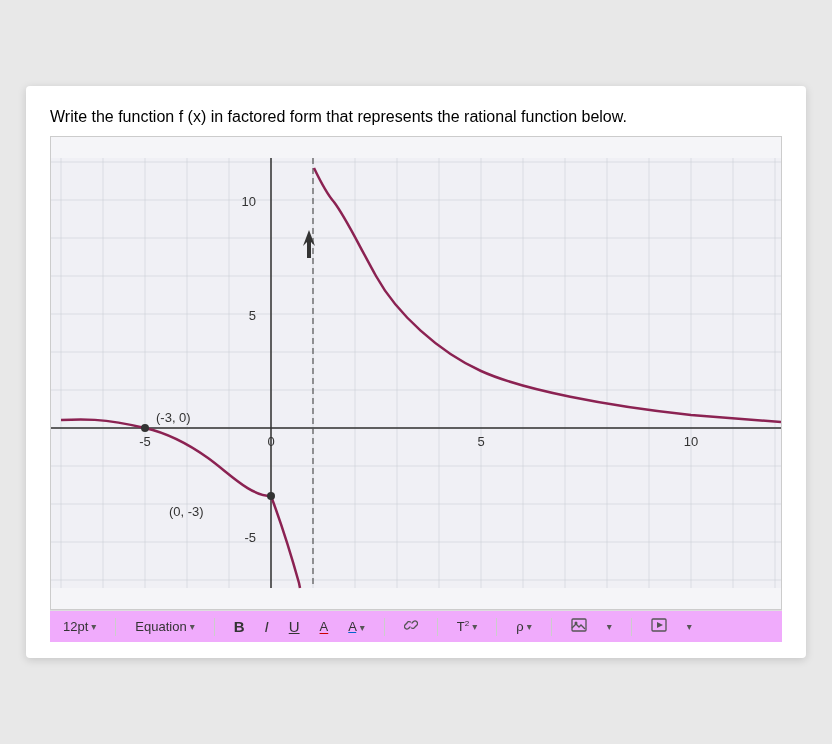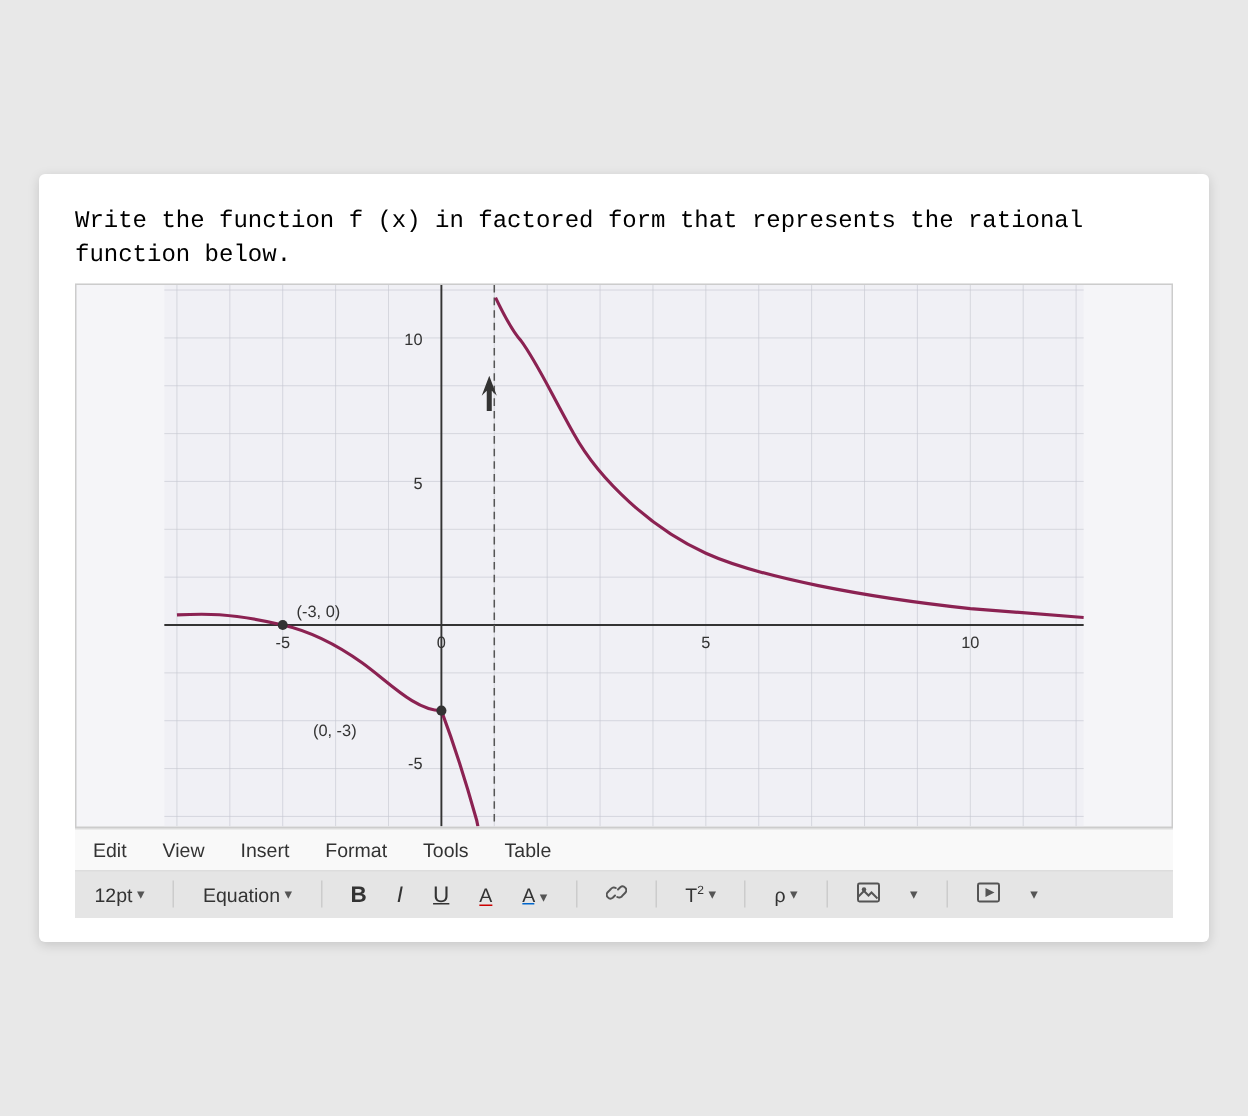--- a/index.html
+++ b/index.html
@@ -15,34 +15,34 @@
     .page-container {
       background: #ffffff;
       width: 780px;
       padding: 20px 24px 16px 24px;
       border-radius: 4px;
       box-shadow: 0 2px 8px rgba(0,0,0,0.15);
     }
     .instruction-title {
       font-size: 16px;
       margin-bottom: 8px;
-      font-family: Liberation Mono, monospace;
+      font-family: Liberation Sans, sans-serif;
       font-weight: normal;
       line-height: 1.4;
     }
     .instruction-subtitle {
       font-size: 15px;
       margin-bottom: 14px;
       font-family: Arial, sans-serif;
       font-weight: normal;
     }
     .graph-container {
       position: relative;
       width: 100%;
-      height: 363px;
+      height: 474px;
       background: #f5f5f8;
       border: 1px solid #ccc;
       overflow: hidden;
     }
     .toolbar-container {
       display: flex;
       align-items: center;
       border-top: 1px solid #ddd;
       background: #f9f9f9;
       padding: 4px 8px;
@@ -52,21 +52,21 @@
     }
     .toolbar-item {
       cursor: pointer;
       color: #333;
       padding: 2px 4px;
     }
     .format-bar {
       display: flex;
       align-items: center;
       border-top: 1px solid #ddd;
-      background: #e5e5e5;
+      background: #f0abfc;
       padding: 5px 8px;
       gap: 10px;
       font-size: 13px;
       font-family: Arial, sans-serif;
     }
     .format-btn {
       cursor: pointer;
       padding: 2px 5px;
       border: none;
       background: none;
@@ -165,28 +165,20 @@
 
       <circle cx="220" cy="338" r="4" fill="#333"></circle>
 
       <text x="118" y="358" font-size="13" font-family="Arial" fill="#333">(0, -3)</text>
 
       <polygon points="258,72 252,88 256,84 256,100 260,100 260,84 264,88" fill="#333"></polygon>
 
     </svg>
   </div>
 
-  <div class="toolbar-container">
-    <span class="toolbar-item">Edit</span>
-    <span class="toolbar-item">View</span>
-    <span class="toolbar-item">Insert</span>
-    <span class="toolbar-item">Format</span>
-    <span class="toolbar-item">Tools</span>
-    <span class="toolbar-item">Table</span>
-  </div>
 
   <div class="format-bar">
     <div class="format-dropdown">
       <span>12pt</span>
       <span class="chevron">▾</span>
     </div>
     <div class="format-sep"></div>
     <div class="format-dropdown">
       <span>Equation</span>
       <span class="chevron">▾</span>

